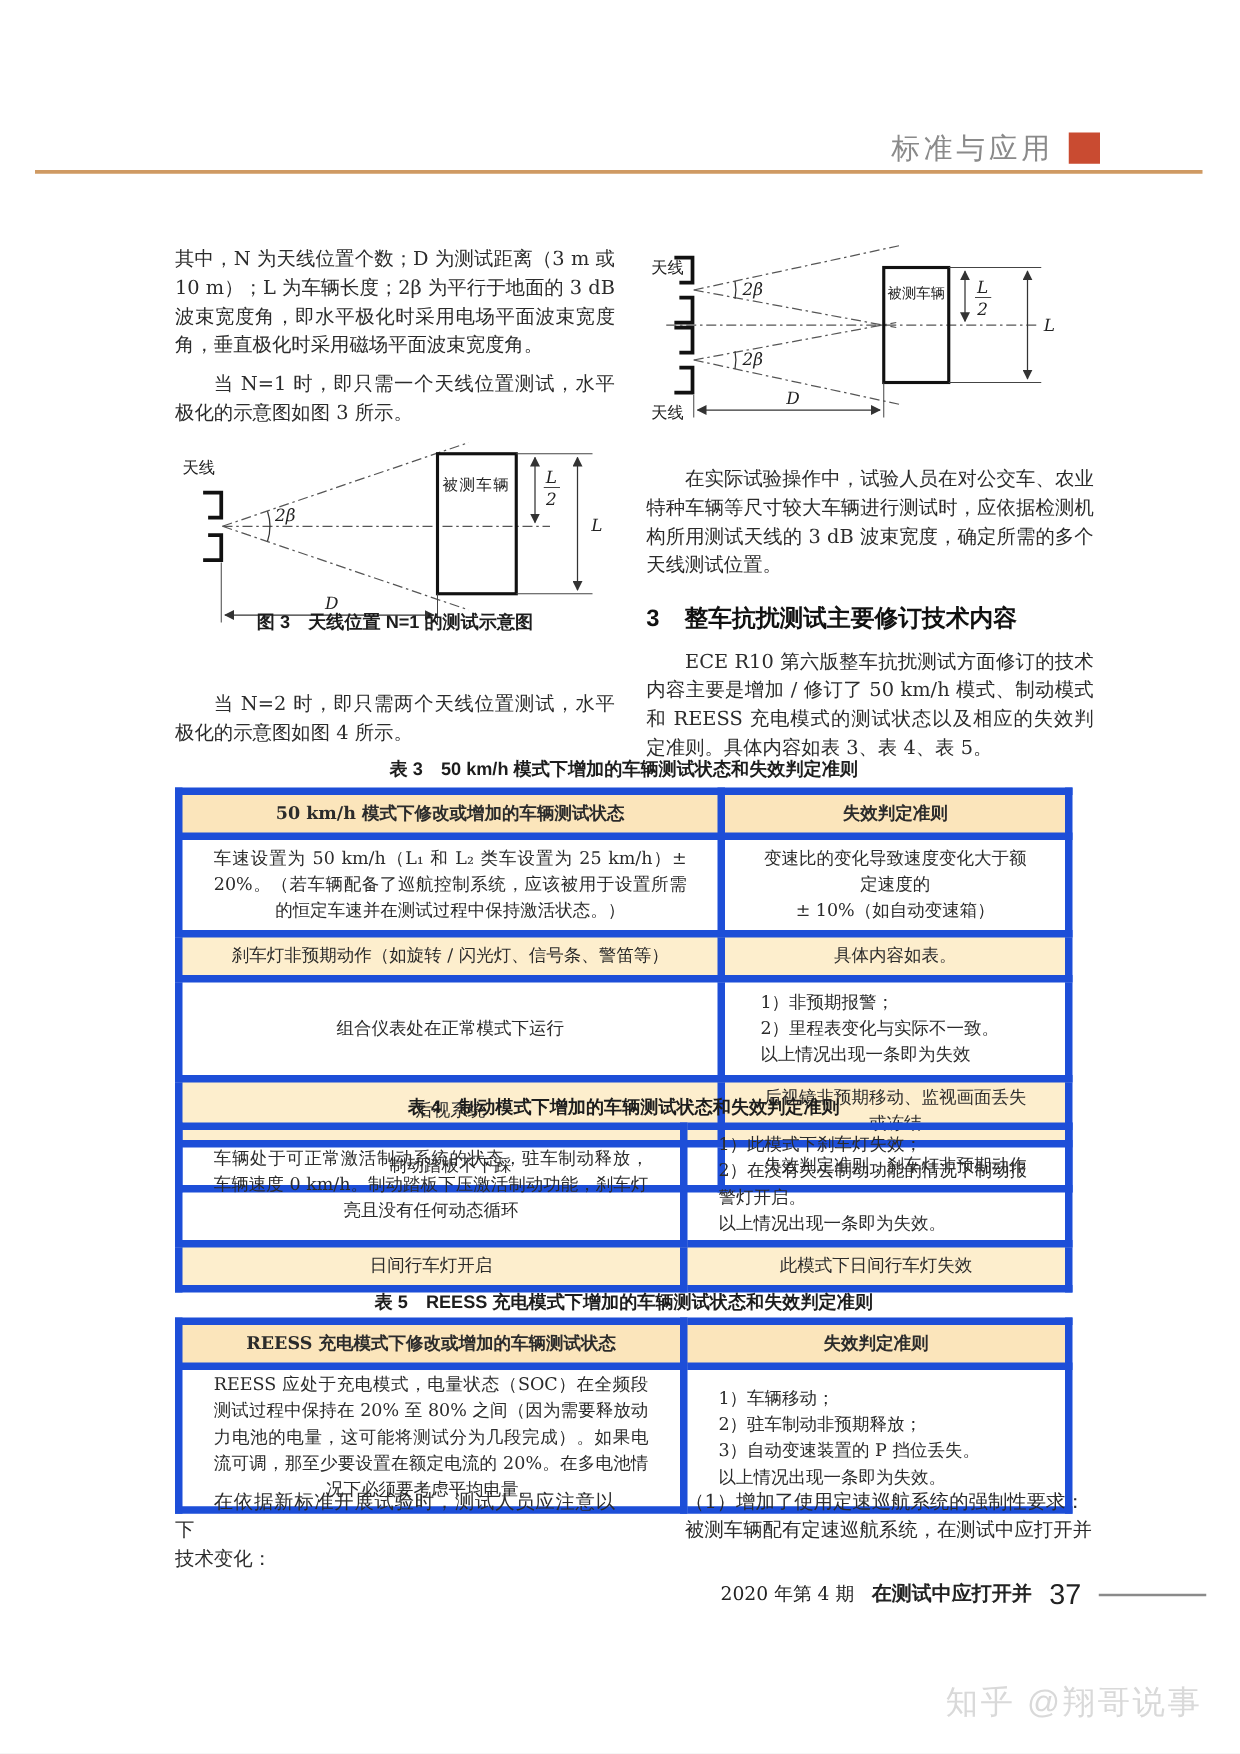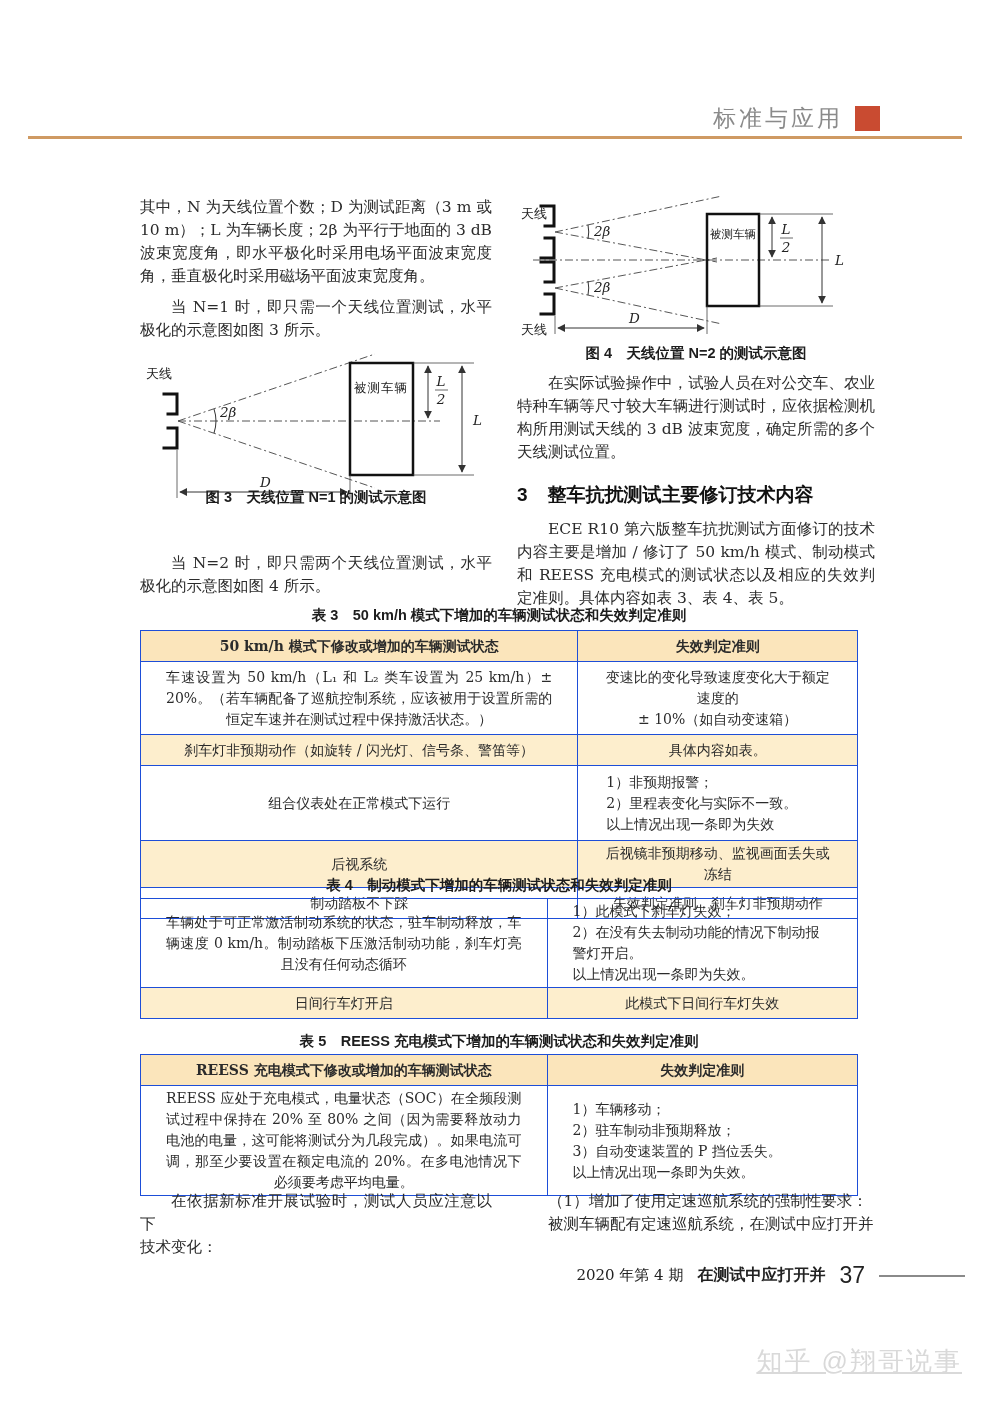--- a/index.html
+++ b/index.html
@@ -30,21 +30,21 @@
     font-weight:bold; font-size:14.5px; color:#1d1d1d; text-align:center;
   }
 
   .sec-head { display:flex; gap:20px; align-items:baseline;
     font-family:"Liberation Sans","DejaVu Sans",sans-serif;
     font-weight:bold; font-size:19px; color:#111; }
 
   
   table.tbl { border-collapse:collapse; table-layout:fixed; width:718px;
     font-size:14px; color:#2b2b2b; }
-  .tbl td { border:1px solid #1d4ed8; padding:2px 25px; text-align:center;
+  .tbl td { border:6px solid #1d4ed8; padding:2px 25px; text-align:center;
     vertical-align:middle; line-height:21px; }
   .tbl td.hd { background:#fbe5bb; font-weight:bold; }
   .tbl tr.alt td { background:#fdeecd; }
   .tbl td.just { text-align:justify; text-align-last:center; }
   .tbl td.lft  { text-align:left; }
 
   
   .ant  { stroke:#111; stroke-width:3; fill:none; stroke-linecap:square; }
   .ray  { stroke:#555; stroke-width:1; stroke-dasharray:8 3 2 3; fill:none; }
   .boxr { fill:none; stroke:#111; stroke-width:2.5; }
@@ -56,21 +56,21 @@
   .fvar   { font-family:"DejaVu Serif",serif; font-style:italic; font-size:13.5px; fill:#222; }
 
   
   .footer { top:1262px; right:27px; display:flex; align-items:center; gap:14px; }
   .f-issue { font-size:15px; color:#222; }
   .f-journal { font-family:"Liberation Sans","DejaVu Sans",sans-serif; font-weight:bold; font-size:16px; color:#222; }
   .f-page { font-family:"Liberation Sans","DejaVu Sans",sans-serif; font-size:23px; color:#222; }
   .f-line { width:86px; height:2px; background:#8a8a8a; }
 
   .watermark { top:1344px; right:30px; font-family:"Liberation Sans","DejaVu Sans",sans-serif;
-    font-size:26px; color:#d9d9d9; letter-spacing:2px;text-decoration:underline; }
+    font-size:26px; color:#d9d9d9; letter-spacing:2px; }
 </style>
 </head>
 <body>
 
 <div class="page">
 
   <div class="abs head-row">
     <span class="head-label">标准与应用</span>
     <span class="head-square"></span>
   </div>
@@ -146,21 +146,20 @@
       <line class="thin" x1="263" y1="44" x2="276" y2="44"></line>
       <line class="thin" x1="38" y1="122" x2="38" y2="140"></line>
       <line class="thin" x1="190" y1="112" x2="190" y2="140"></line>
       <line class="dim" x1="41" y1="134" x2="187" y2="134" marker-start="url(#a4)" marker-end="url(#a4)"></line>
     </g>
     <text x="269" y="40" text-anchor="middle" class="fvar">L</text>
     <text x="269" y="58" text-anchor="middle" class="fvar">2</text>
     <text x="318" y="71" class="fvar">L</text>
     <text x="112" y="129" class="fvar">D</text>
   </svg>
-  <div class="abs col-right fig-caption" style="top:344px">图 4　天线位置 N=2 的测试示意图</div>
 
   <div class="abs col-right body-text indent" style="top:372px">在实际试验操作中，试验人员在对公交车、农业特种车辆等尺寸较大车辆进行测试时，应依据检测机构所用测试天线的 3 dB 波束宽度，确定所需的多个天线测试位置。</div>
 
   <div class="abs col-right sec-head" style="top:482px">
     <span>3</span>
     <span>整车抗扰测试主要修订技术内容</span>
   </div>
 
   <div class="abs col-right body-text indent" style="top:518px">ECE R10 第六版整车抗扰测试方面修订的技术内容主要是增加 / 修订了 50 km/h 模式、制动模式和 REESS 充电模式的测试状态以及相应的失效判定准则。具体内容如表 3、表 4、表 5。</div>
 

